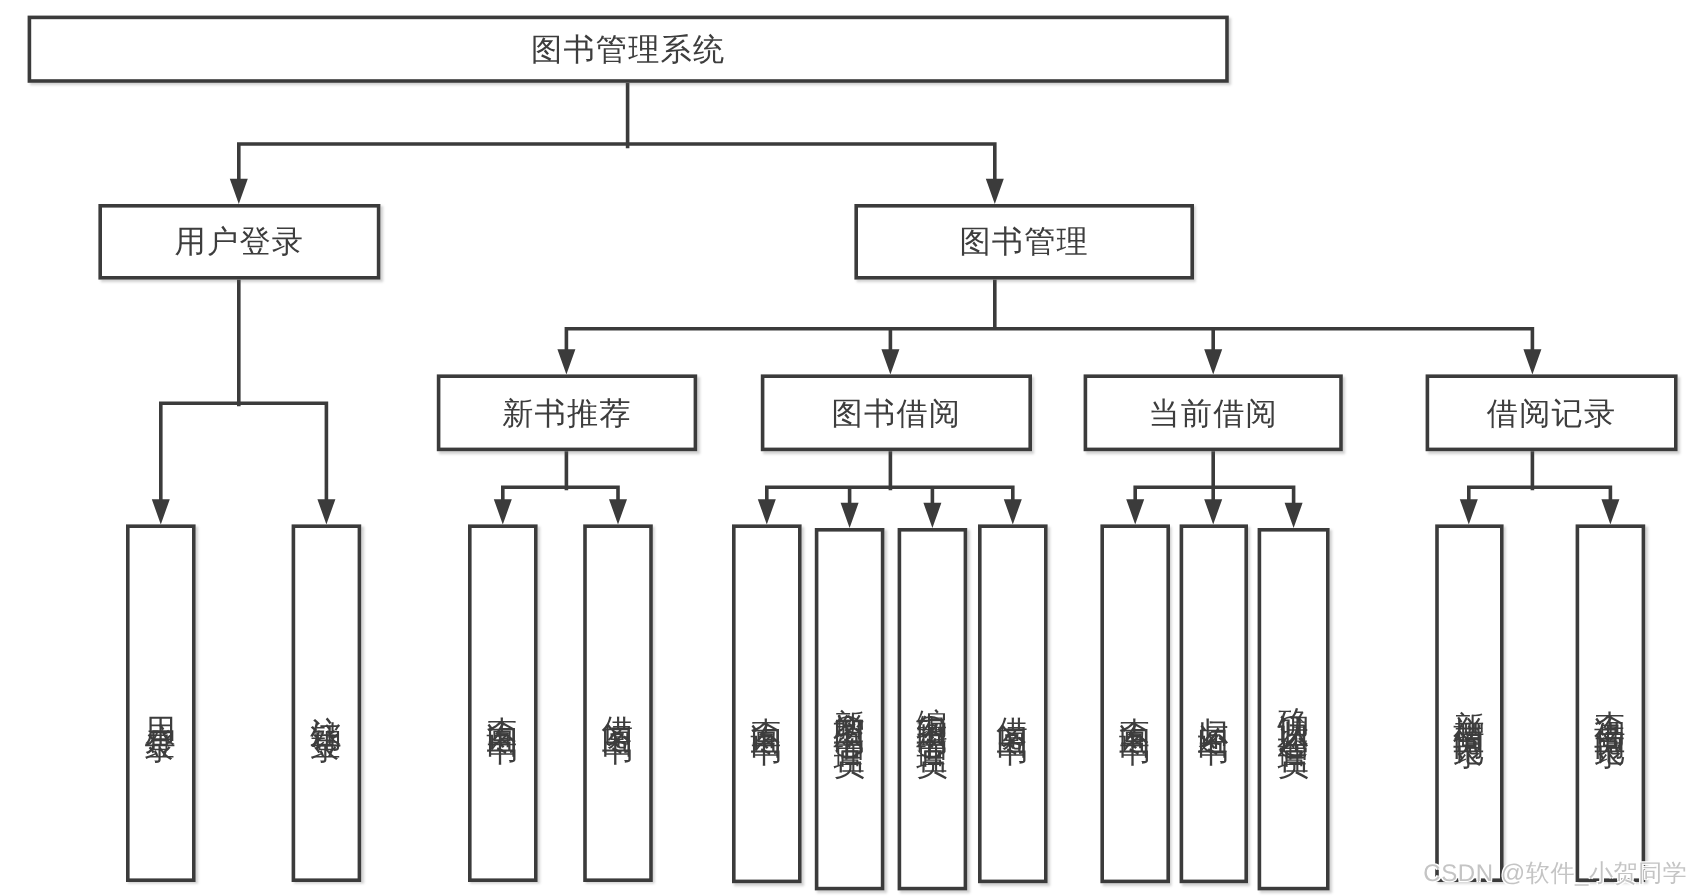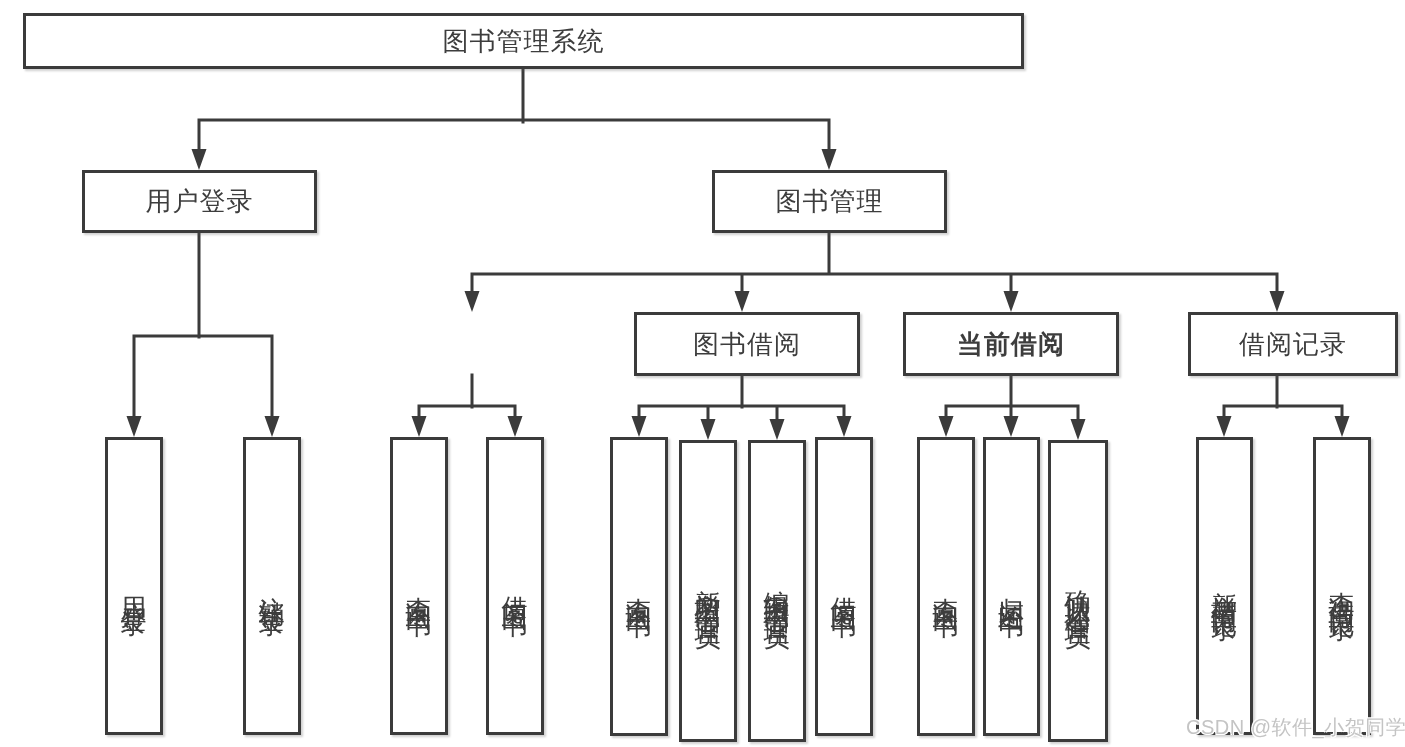--- a/index.html
+++ b/index.html
@@ -54,28 +54,31 @@
       M1216.5,416h15L1224,437z M1334.5,416h15L1342,437z"></path>
   </svg>
 
   <div class="node" style="left:23px;top:13px;width:1001px;height:56px;">
     <span>图书管理系统</span>
   </div>
 
   <div class="node" style="left:82px;top:170px;width:235px;height:63px;">
     <span>用户登录</span>
   </div>
-  <div class="node" style="left:712px;top:170px;width:235px;height:63px;">
+  <div class="node" style="left:712px;top:170px;width:283px;height:63px;">
     <span>图书管理</span>
   </div>
 
+  <div class="node" style="left:364px;top:312px;width:217px;height:64px;">
+    <span>新书推荐</span>
+  </div>
   <div class="node" style="left:634px;top:312px;width:226px;height:64px;">
     <span>图书借阅</span>
   </div>
-  <div class="node" style="left:903px;top:312px;width:216px;height:64px;font-weight:bold;">
+  <div class="node" style="left:903px;top:312px;width:216px;height:64px;">
     <span>当前借阅</span>
   </div>
   <div class="node" style="left:1172px;top:312px;width:210px;height:64px;margin-left:16px;">
     <span>借阅记录</span>
   </div>
 
   <div class="node leaf" style="left:105px;top:437px;width:58px;height:298px;">
     <span class="vtext">用户登录</span>
   </div>
   <div class="node leaf" style="left:243px;top:437px;width:58px;height:298px;">

